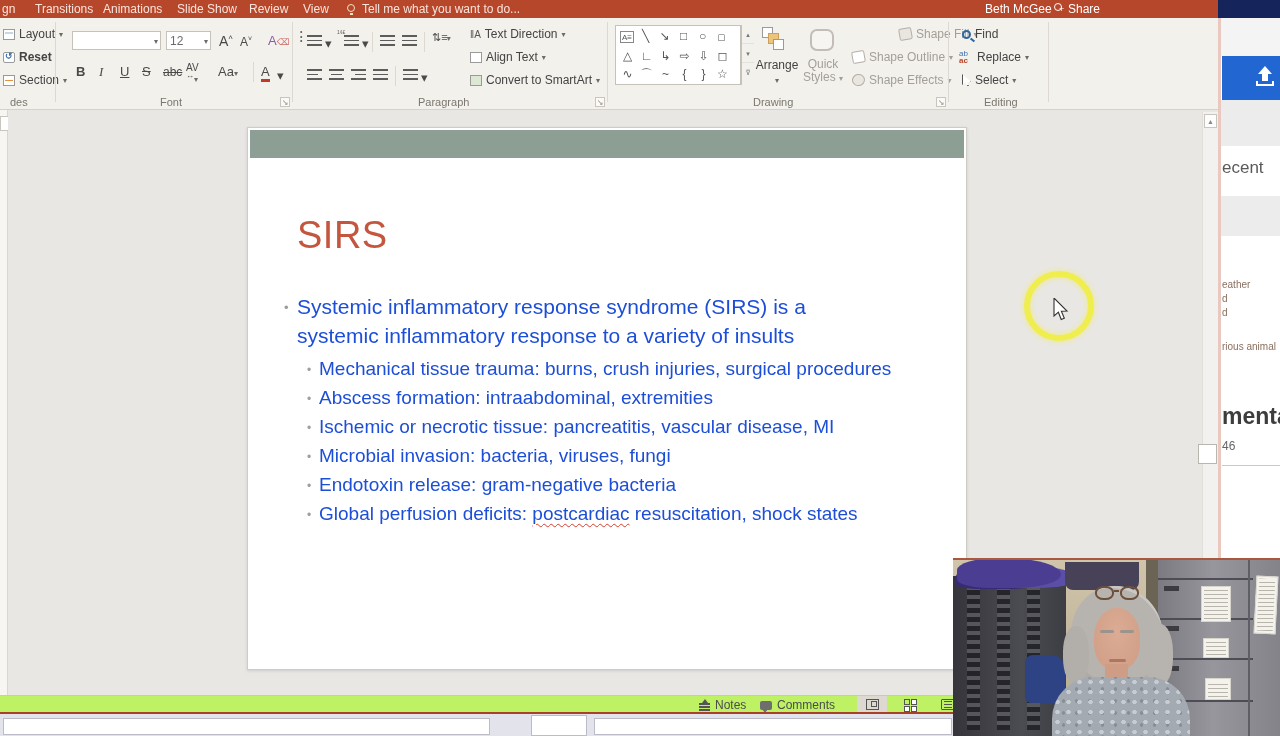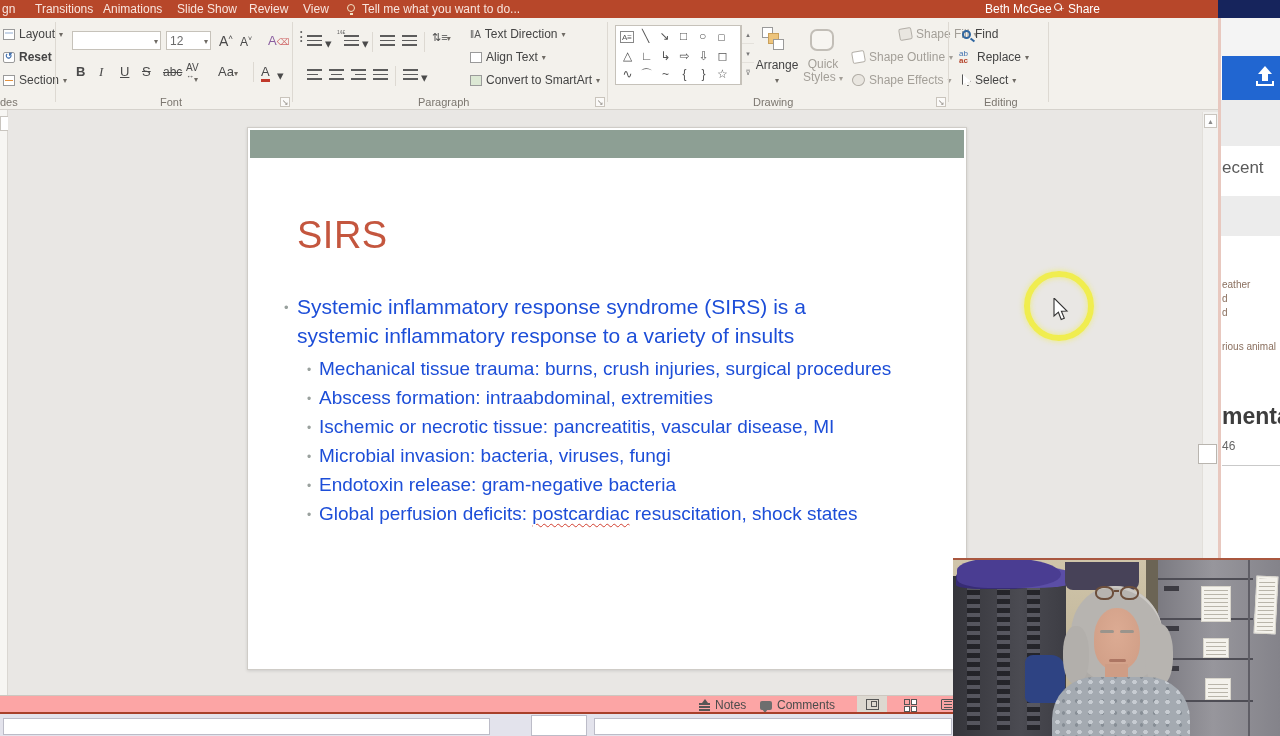--- a/index.html
+++ b/index.html
@@ -71,21 +71,21 @@
   .lvl2list li::before { content:"•"; position:absolute; left:0; top:1px; color:#9aa19e; font-size:12px; }
   .lvl2list li:last-child { white-space:nowrap; width:auto; }
   .sp-err { text-decoration:underline wavy #d23f2f 1px; text-underline-offset:3px; }
 
   
   .vscroll { left:1202px; top:112px; width:16px; height:581px; background:#f2f1ef; border-left:1px solid #e2dfda; }
   .vscroll .upbtn { position:absolute; left:1px; top:2px; width:13px; height:14px; background:#fdfdfd; border:1px solid #c9c5bf; color:#8a8a8a; font-size:7px; text-align:center; line-height:13px; }
   .vscroll .thumb { position:absolute; left:-5px; top:332px; width:19px; height:20px; background:#fff; border:1px solid #b9b5af; }
 
   
-  .statusbar { left:0; top:695px; width:1218px; height:17px; background:#fca5a5; border-top:1px solid #ccc7c0; font-size:12px; color:#4b4b4b; }
+  .statusbar { left:0; top:695px; width:1218px; height:17px; background:#bef264; border-top:1px solid #ccc7c0; font-size:12px; color:#4b4b4b; }
   .sb-item { position:absolute; top:2px; display:flex; gap:5px; align-items:center; cursor:default; }
   .notes-ic { width:11px; height:10px; position:relative; }
   .notes-ic::before { content:""; position:absolute; left:0; top:3px; width:11px; height:1.5px; background:#555; box-shadow:0 3px 0 #555, 0 6px 0 #555; }
   .notes-ic::after { content:""; position:absolute; left:3px; top:-1px; border-left:3px solid transparent; border-right:3px solid transparent; border-bottom:4px solid #555; }
   .comments-ic { width:12px; height:9px; background:#6e6e6e; border-radius:2px; position:relative; }
   .comments-ic::after { content:""; position:absolute; left:2px; top:8px; border-left:3px solid transparent; border-right:3px solid transparent; border-top:4px solid #6e6e6e; }
   .viewbtn { position:absolute; top:0; width:30px; height:16px; display:flex; align-items:center; justify-content:center; }
   .viewbtn.active { background:#ddd8d0; }
   .vn-ic { width:13px; height:11px; border:1.5px solid #555; position:relative; }
   .vn-ic::after { content:""; position:absolute; right:1px; top:1px; width:4px; height:4px; border:1px solid #555; }
@@ -173,21 +173,21 @@
     </div>
   <div class="rbtn" style="left:3px; top:32px;font-weight:bold;">
       <span class="mini-ic reset"></span>
       <span>Reset</span>
     </div>
   <div class="rbtn" style="left:3px; top:55px;">
       <span class="mini-ic section"></span>
       <span>Section</span>
       <span class="dd">▾</span>
     </div>
-  <span class="grp-label" style="left:0px">des</span>
+  <span class="grp-label" style="left:10px">des</span>
   <div class="vdiv" style="left:55px"></div>
 
   <div class="combo" style="left:72px; top:13px; width:89px;"><span></span><span class="dd">▾</span></div>
   <div class="combo" style="left:166px; top:13px; width:45px;"><span>12</span><span class="dd">▾</span></div>
   <div class="fbtn" style="left:219px; top:15px; font-size:14px;">A<sup style="font-size:8px">˄</sup></div>
   <div class="fbtn" style="left:240px; top:17px; font-size:12px;">A<sup style="font-size:7px">˅</sup></div>
   <div class="fbtn" style="left:268px; top:15px; color:#8a5fa0;">A<span style="font-size:9px; color:#d06a6a">⌫</span></div>
   <div class="fbtn" style="left:76px; top:46px; font-weight:bold;">B</div>
   <div class="fbtn" style="left:99px; top:46px; font-style:italic; font-family:'Liberation Serif',serif;">I</div>
   <div class="fbtn" style="left:120px; top:46px; text-decoration:underline;">U</div>

